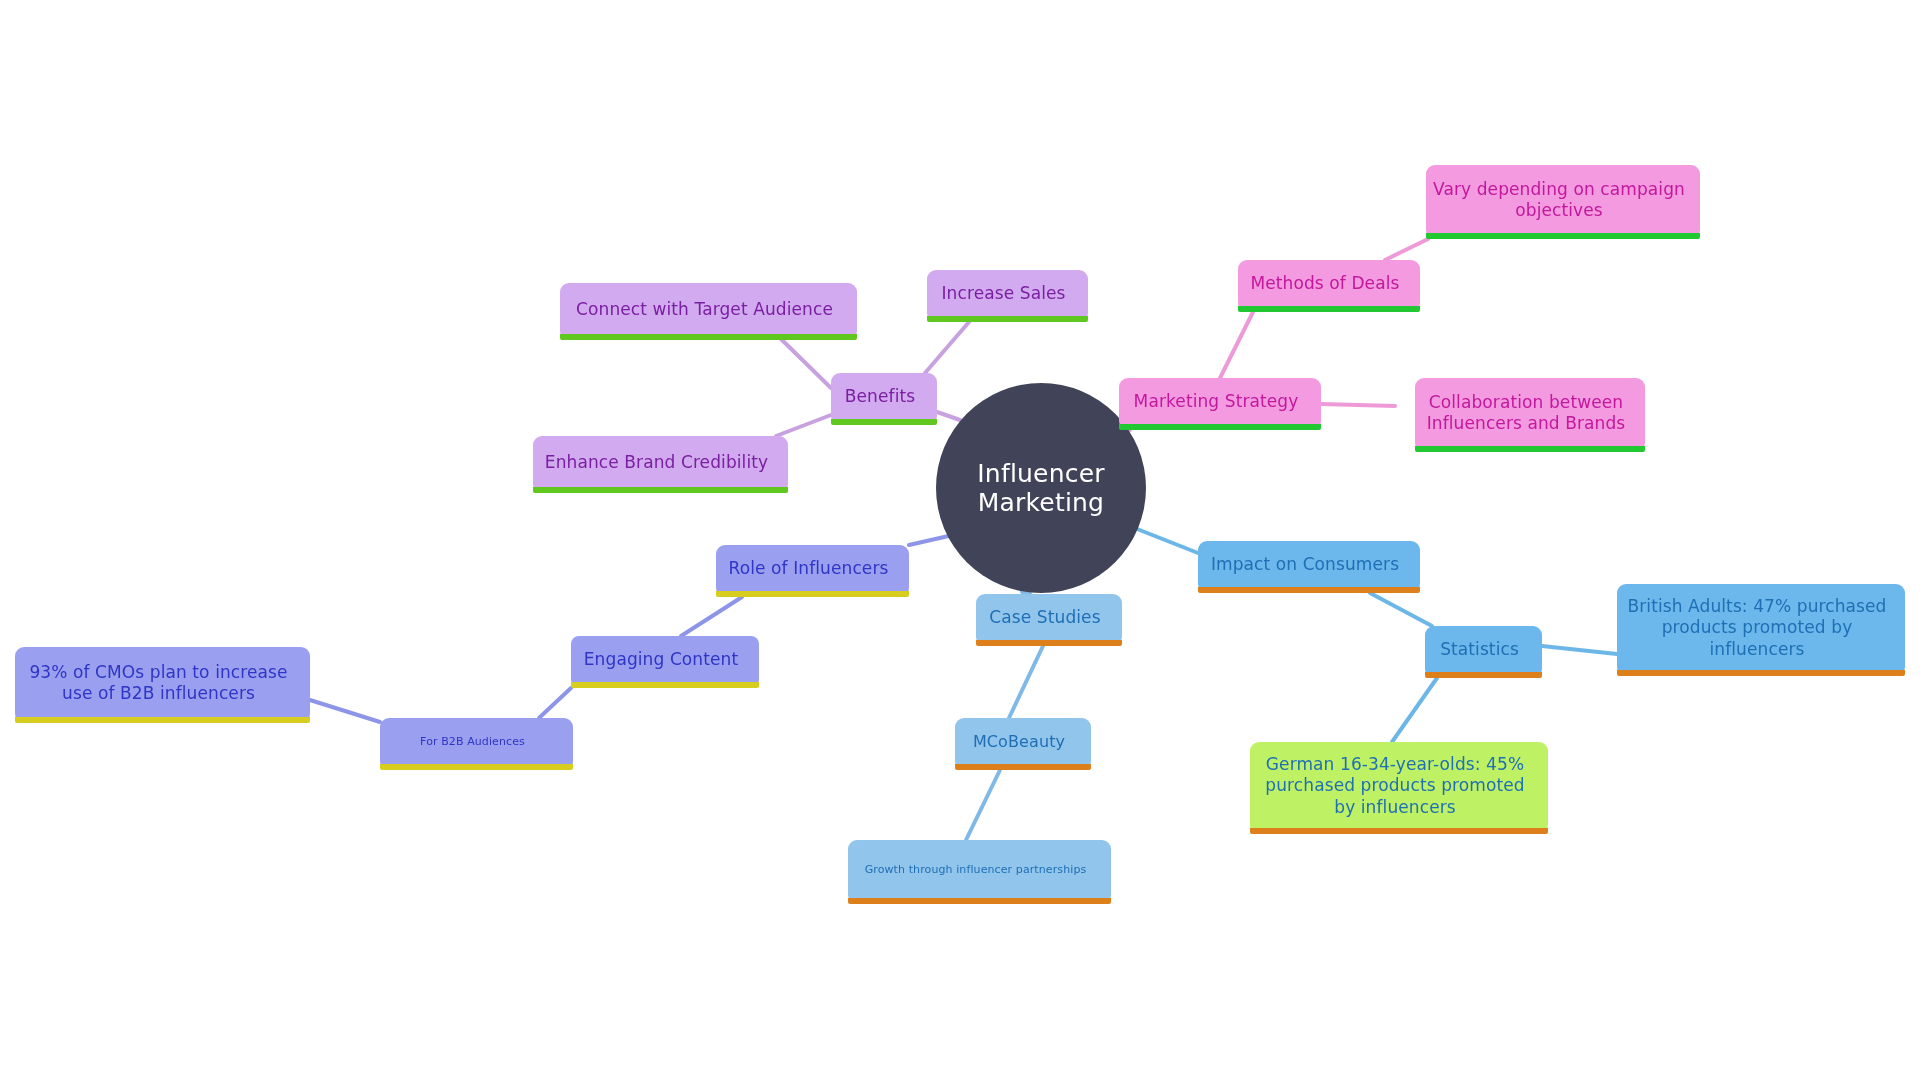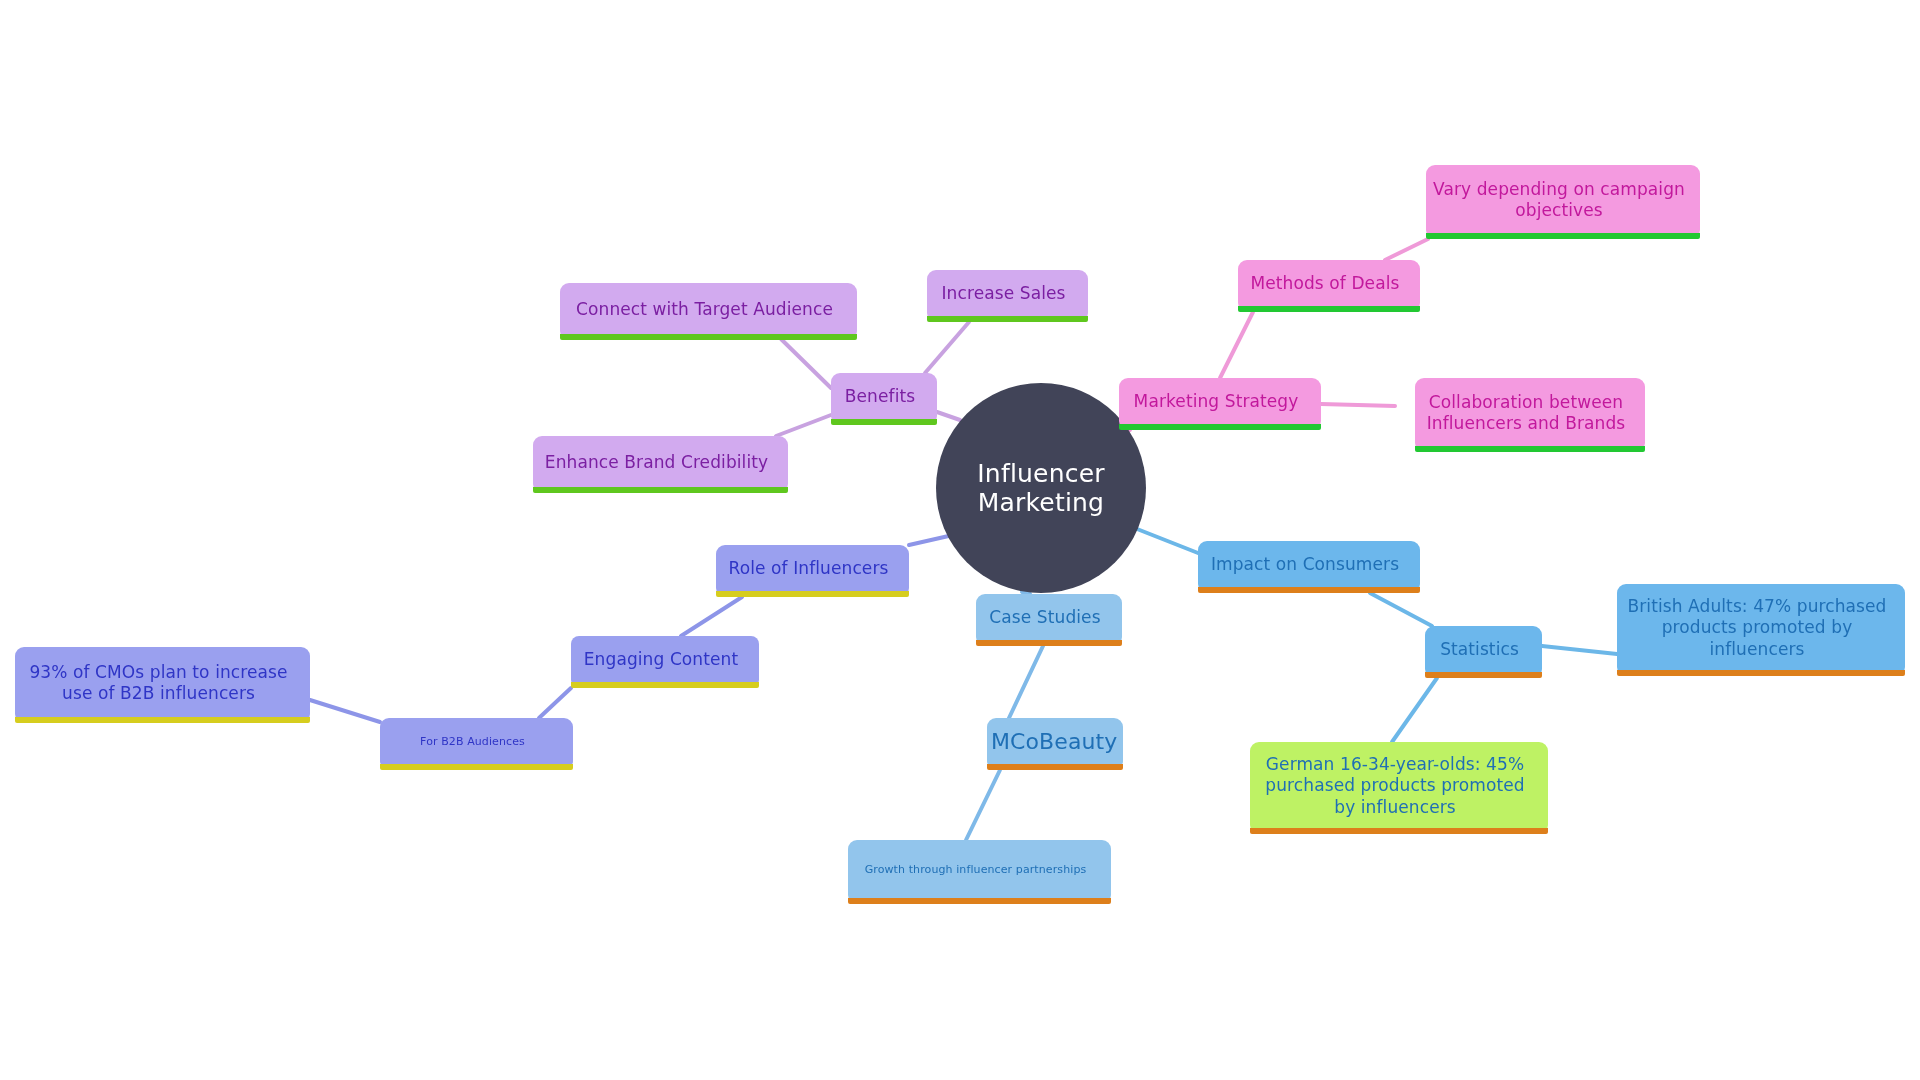--- a/index.html
+++ b/index.html
@@ -142,21 +142,21 @@
         <span class="ul" style="background: rgb(214, 205, 30);"></span>
       </div>
       <div class="node" style="left: 15px; top: 647px; width: 295px; height: 76px; background: rgb(154, 160, 239); color: rgb(47, 53, 198); font-size: 17px;">
         <span class="label">93% of CMOs plan to increase use of B2B influencers</span>
         <span class="ul" style="background: rgb(214, 205, 30);"></span>
       </div>
       <div class="node" style="left: 976px; top: 594px; width: 146px; height: 52px; background: rgb(146, 197, 236); color: rgb(31, 111, 181); font-size: 17px;">
         <span class="label">Case Studies</span>
         <span class="ul" style="background: rgb(221, 127, 27);"></span>
       </div>
-      <div class="node" style="left: 955px; top: 718px; width: 136px; height: 52px; background: rgb(146, 197, 236); color: rgb(31, 111, 181); font-size: 22px; margin-left: 32px;">
+      <div class="node" style="left: 955px; top: 718px; width: 136px; height: 52px; background: rgb(146, 197, 236); color: rgb(31, 111, 181); font-size: 16px;">
         <span class="label">MCoBeauty</span>
         <span class="ul" style="background: rgb(221, 127, 27);"></span>
       </div>
       <div class="node" style="left: 848px; top: 840px; width: 263px; height: 64px; background: rgb(146, 197, 236); color: rgb(31, 111, 181); font-size: 11px;">
         <span class="label">Growth through influencer partnerships</span>
         <span class="ul" style="background: rgb(221, 127, 27);"></span>
       </div>
       <div class="node" style="left: 1198px; top: 541px; width: 222px; height: 52px; background: rgb(108, 183, 236); color: rgb(31, 111, 181); font-size: 17px;">
         <span class="label">Impact on Consumers</span>
         <span class="ul" style="background: rgb(221, 127, 27);"></span>

